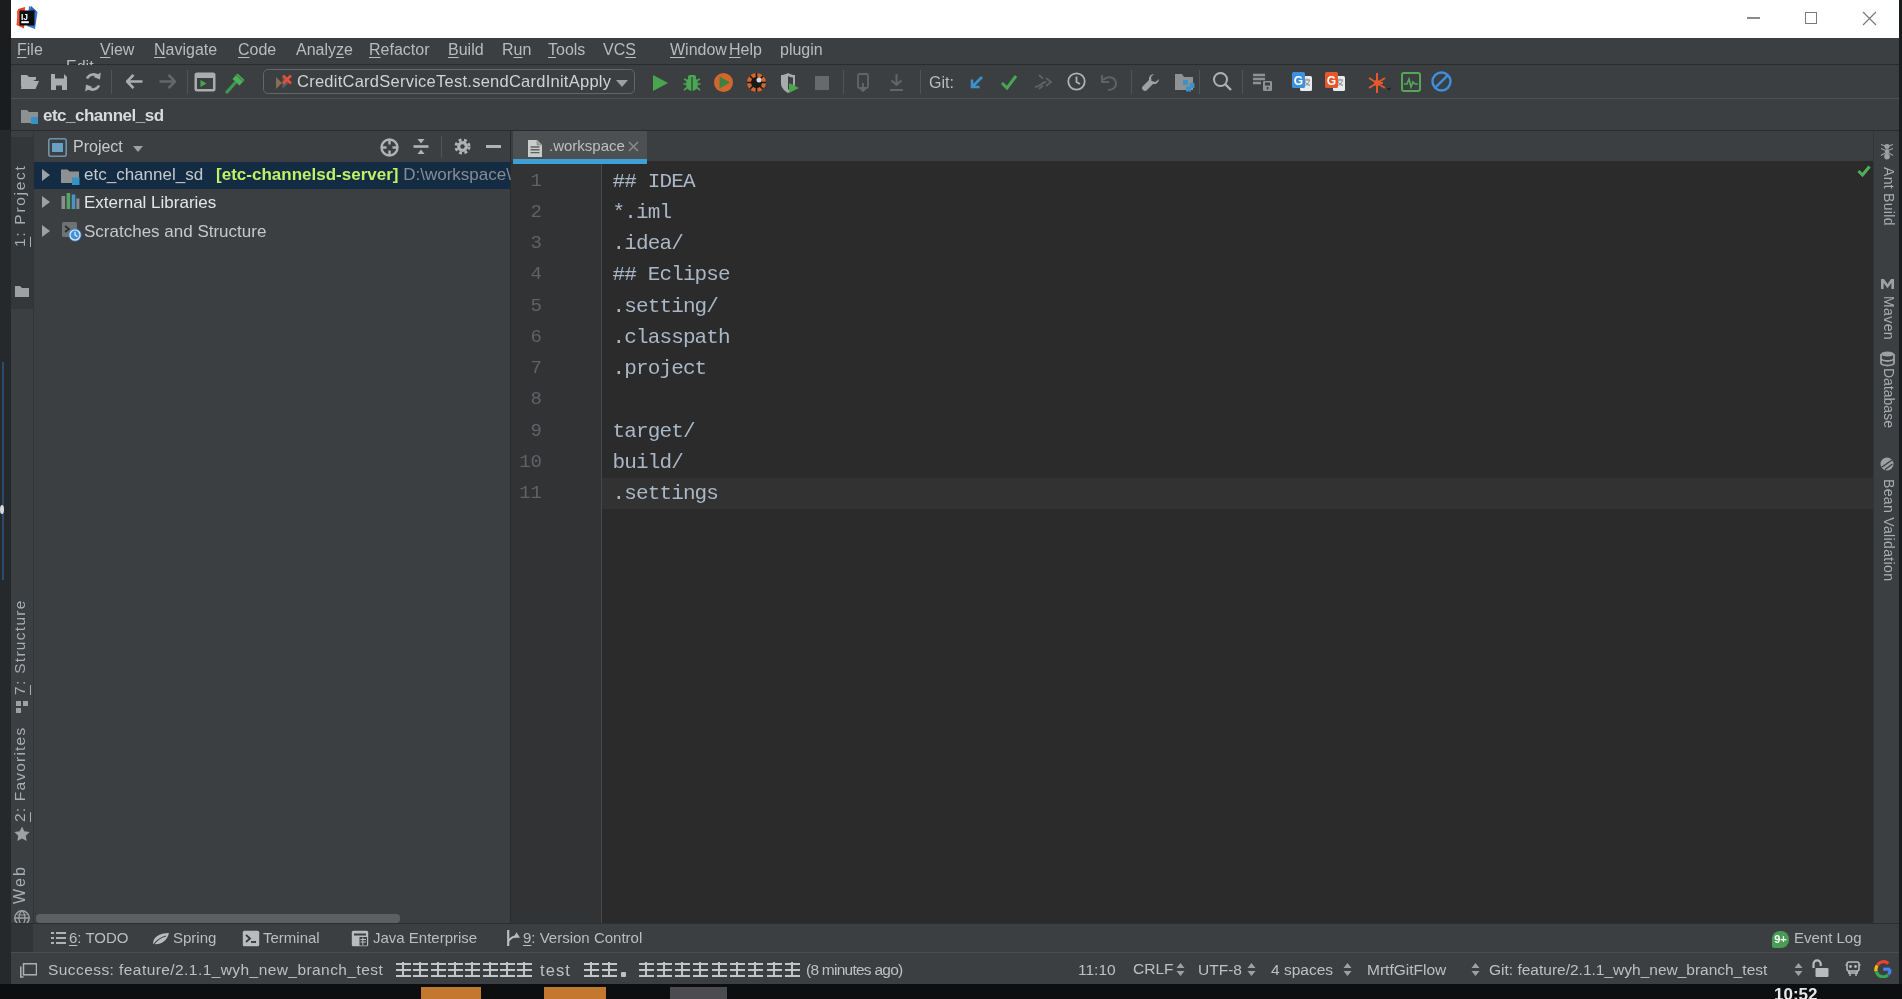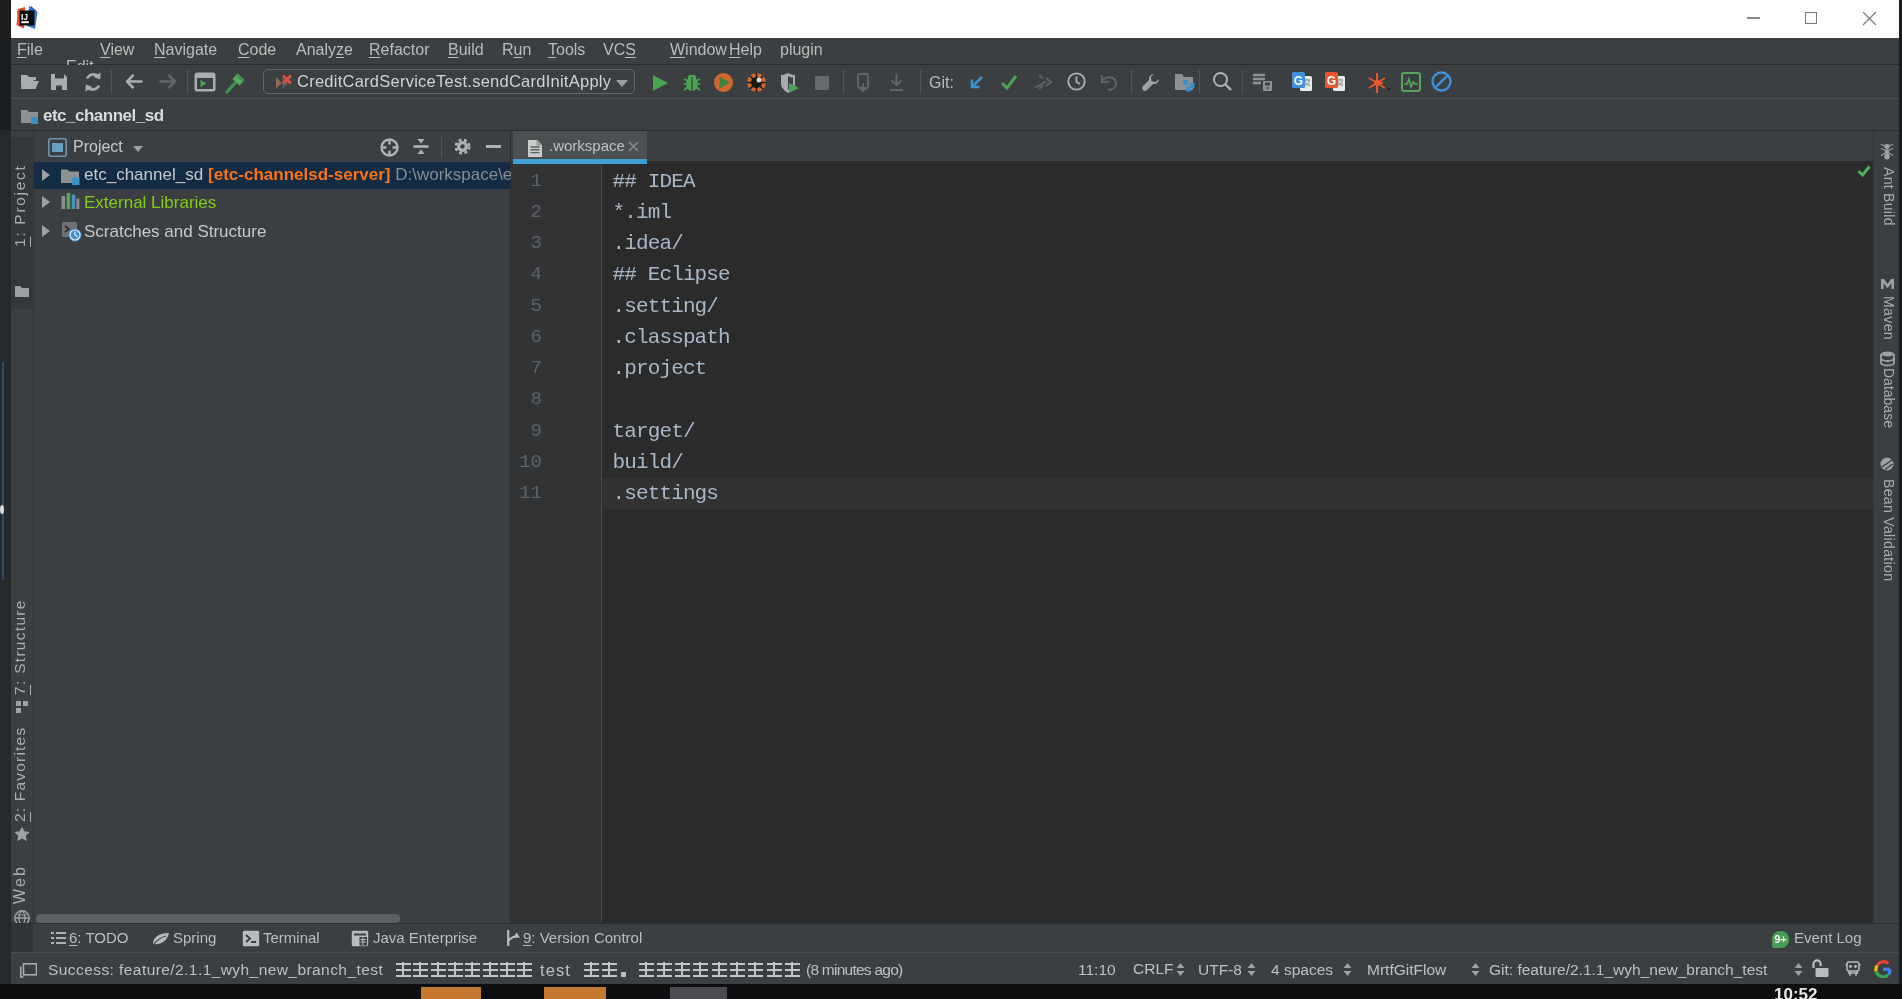--- a/index.html
+++ b/index.html
@@ -311,32 +311,32 @@
     <div class="abs" style="left:486px;top:145px;width:15px;height:3px;background:#b0b3b5;"></div>
 
     <div class="abs" style="left:34px;top:161.5px;width:476px;height:27px;background:#132c44;"></div>
     <svg class="abs" style="left:40px;top:168px;" width="12" height="14">
         <path d="M2 1 L10 7 L2 13 Z" fill="#9da1a3"></path>
       </svg>
     <svg class="abs" style="left:60px;top:165px;" width="20" height="20">
         <path d="M1 4.5 L7.5 4.5 L9.5 6.5 L19 6.5 L19 18 L1 18 Z" fill="#8d9193"></path>
         <rect x="12" y="12.5" width="7.5" height="7.5" fill="#3592c4"></rect>
       </svg>
-    <div class="abs" style="left:84px;top:165px;font-size:17px;color:#c5c9cc;">etc_channel_sd<span style="font-weight:bold;color:#f97316;margin-left:5px;">[etc-channelsd-server]</span> <span style="color:#878c90;">D:\workspace\etc\etc_cha</span></div>
+    <div class="abs" style="left:84px;top:165px;font-size:17px;color:#c5c9cc;">etc_channel_sd<span style="font-weight:bold;color:#bef264;margin-left:13px;">[etc-channelsd-server]</span> <span style="color:#878c90;">D:\workspace\etc\etc_cha</span></div>
 
     <svg class="abs" style="left:40px;top:195px;" width="12" height="14">
         <path d="M2 1 L10 7 L2 13 Z" fill="#9da1a3"></path>
       </svg>
     <svg class="abs" style="left:61px;top:192px;" width="19" height="17">
         <rect x="0.5" y="4" width="3.6" height="13" fill="#8a8e90"></rect>
         <rect x="5.6" y="1" width="3.6" height="16" fill="#57a562"></rect>
         <rect x="10.7" y="2.5" width="3.6" height="14.5" fill="#4a94c8"></rect>
         <rect x="15.4" y="6.5" width="3" height="10.5" fill="#8a8e90"></rect>
       </svg>
-    <div class="abs" style="left:84px;top:193px;font-size:17px;color:#84cc16;">External Libraries</div>
+    <div class="abs" style="left:84px;top:193px;font-size:17px;color:#e5e5e5;">External Libraries</div>
 
     <svg class="abs" style="left:40px;top:224px;" width="12" height="14">
         <path d="M2 1 L10 7 L2 13 Z" fill="#9da1a3"></path>
       </svg>
     <svg class="abs" style="left:61px;top:221px;" width="21" height="21" viewBox="0 0 21 21">
         <rect x="1" y="1" width="15" height="15" rx="1.5" fill="#6e7274"></rect>
         <path d="M4 5 L8 8 L4 11" stroke="#2b2b2b" stroke-width="1.6" fill="none"></path>
         <circle cx="14" cy="14" r="6.4" fill="#3e8fdc"></circle>
         <circle cx="14" cy="14" r="5" fill="none" stroke="#e8eaec" stroke-width="1.2"></circle>
         <path d="M14 10.8 L14 14 L16.4 15.6" stroke="#e8eaec" stroke-width="1.3" fill="none"></path>

